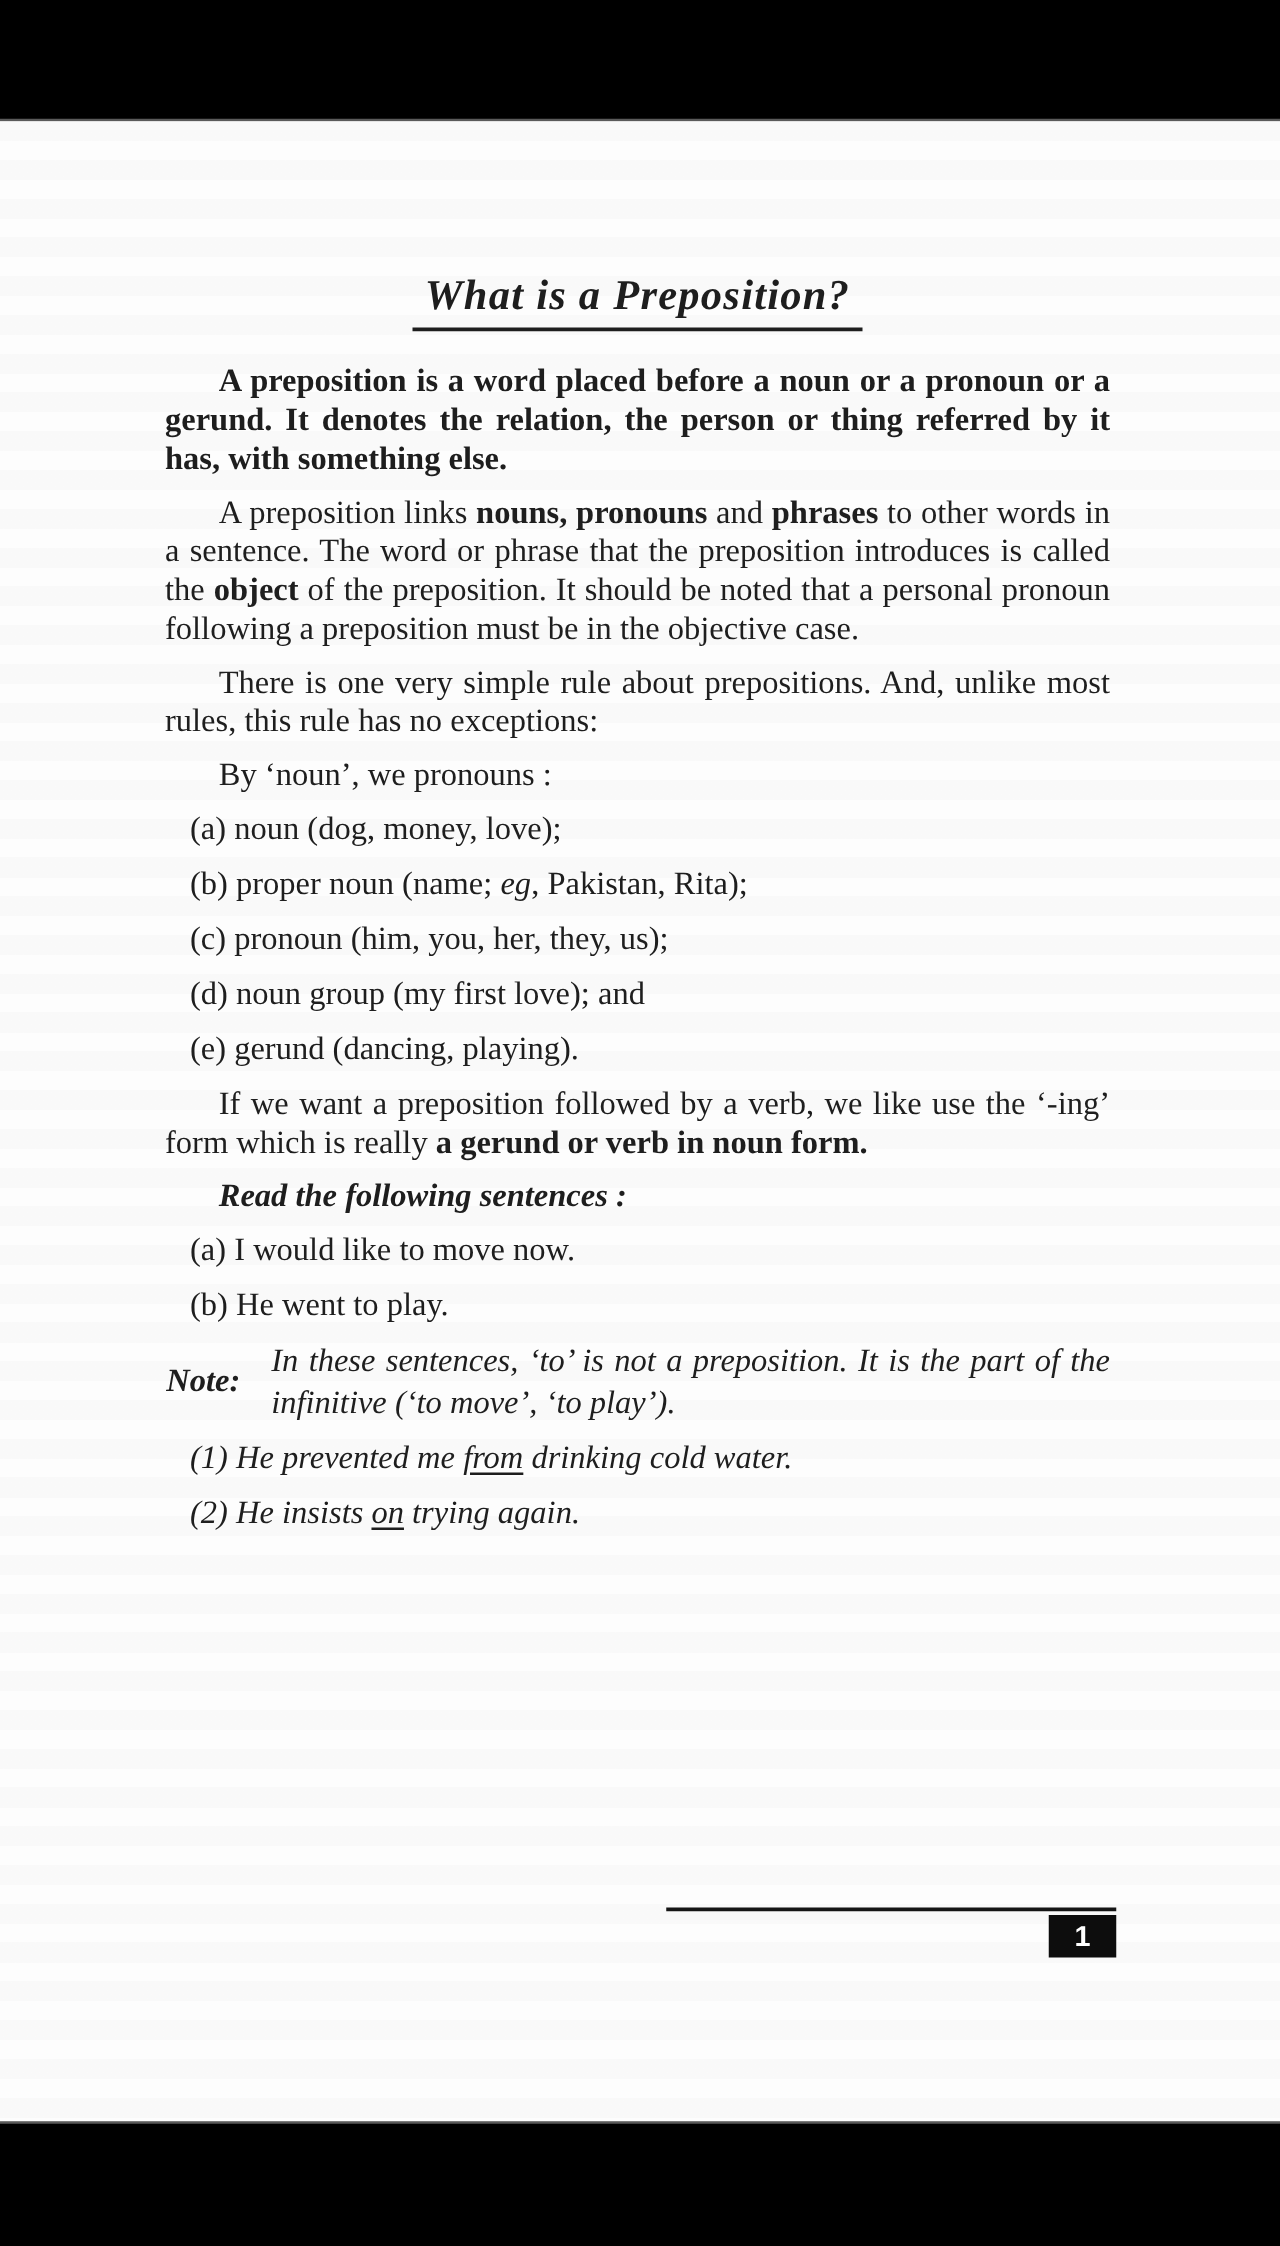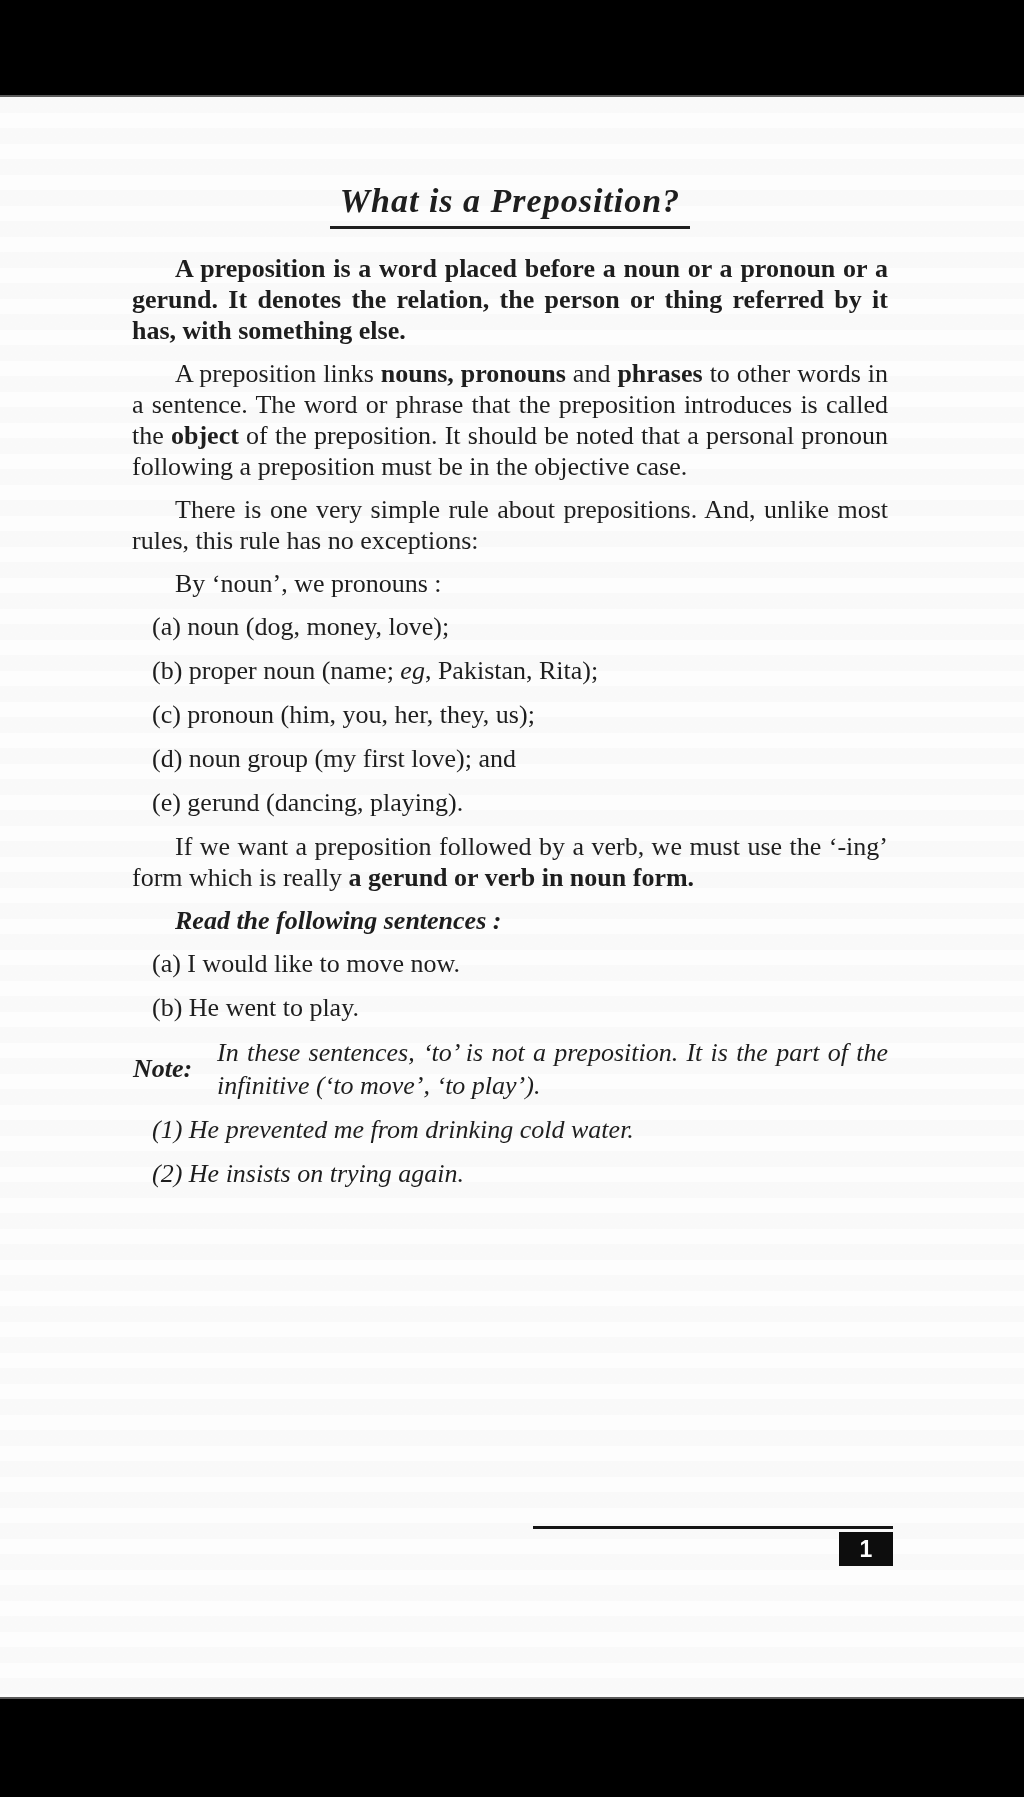--- a/index.html
+++ b/index.html
@@ -19,40 +19,40 @@
     width: 100%; height: 1600px;
     background: #fdfdfd;
     background-image: repeating-linear-gradient(
       to bottom,
       rgba(0,0,0,0.016) 0px, rgba(0,0,0,0.016) 16px,
       rgba(0,0,0,0.0) 16px, rgba(0,0,0,0.0) 31px);
   }
   .content {
     position: absolute;
     left: 132px; width: 756px; top: 0;
-    padding-top: 84px;
+    padding-top: 120px;
     font-size: 26px; line-height: 31px;
   }
   .title-wrap { text-align: center; margin: 0 0 24px 0; }
   .title {
     display: inline-block;
     font-weight: bold; font-style: italic;
     font-size: 34px; line-height: 40px;
     border-bottom: 3px solid #1e1e1e;
     padding: 0 10px 5px 10px;
     letter-spacing: 1px;
   }
   .para {
     margin: 0 0 12px 0;
     text-align: justify;
     text-indent: 43px;
   }
   .b { font-weight: bold; }
   .i { font-style: italic; }
-  .u { text-underline-offset: 4px; }
+  .u { text-decoration: underline; text-underline-offset: 4px; }
   .bi { font-weight: bold; font-style: italic; }
   .li {
     margin: 0 0 13px 0;
     padding-left: 20px;
     text-indent: 0;
   }
   .note {
     position: relative;
     padding-left: 85px;
     text-indent: 0;
@@ -127,21 +127,21 @@
         <span>(c) pronoun (him, you, her, they, us);</span>
       </p>
       <p class="para li">
         <span>(d) noun group (my first love); and</span>
       </p>
       <p class="para li">
         <span>(e) gerund (dancing, playing).</span>
       </p>
 
       <p class="para">
-        <span>If we want a preposition followed by a verb, we must use the ‘-ing’ form which is really </span><span class="b">a gerund or verb in noun form.</span>
+        <span>If we want a preposition followed by a verb, we like use the ‘-ing’ form which is really </span><span class="b">a gerund or verb in noun form.</span>
       </p>
 
       <p class="para bi">
         <span>Read the following sentences :</span>
       </p>
 
       <p class="para li">
         <span>(a) I would like to move now.</span>
       </p>
       <p class="para li">

